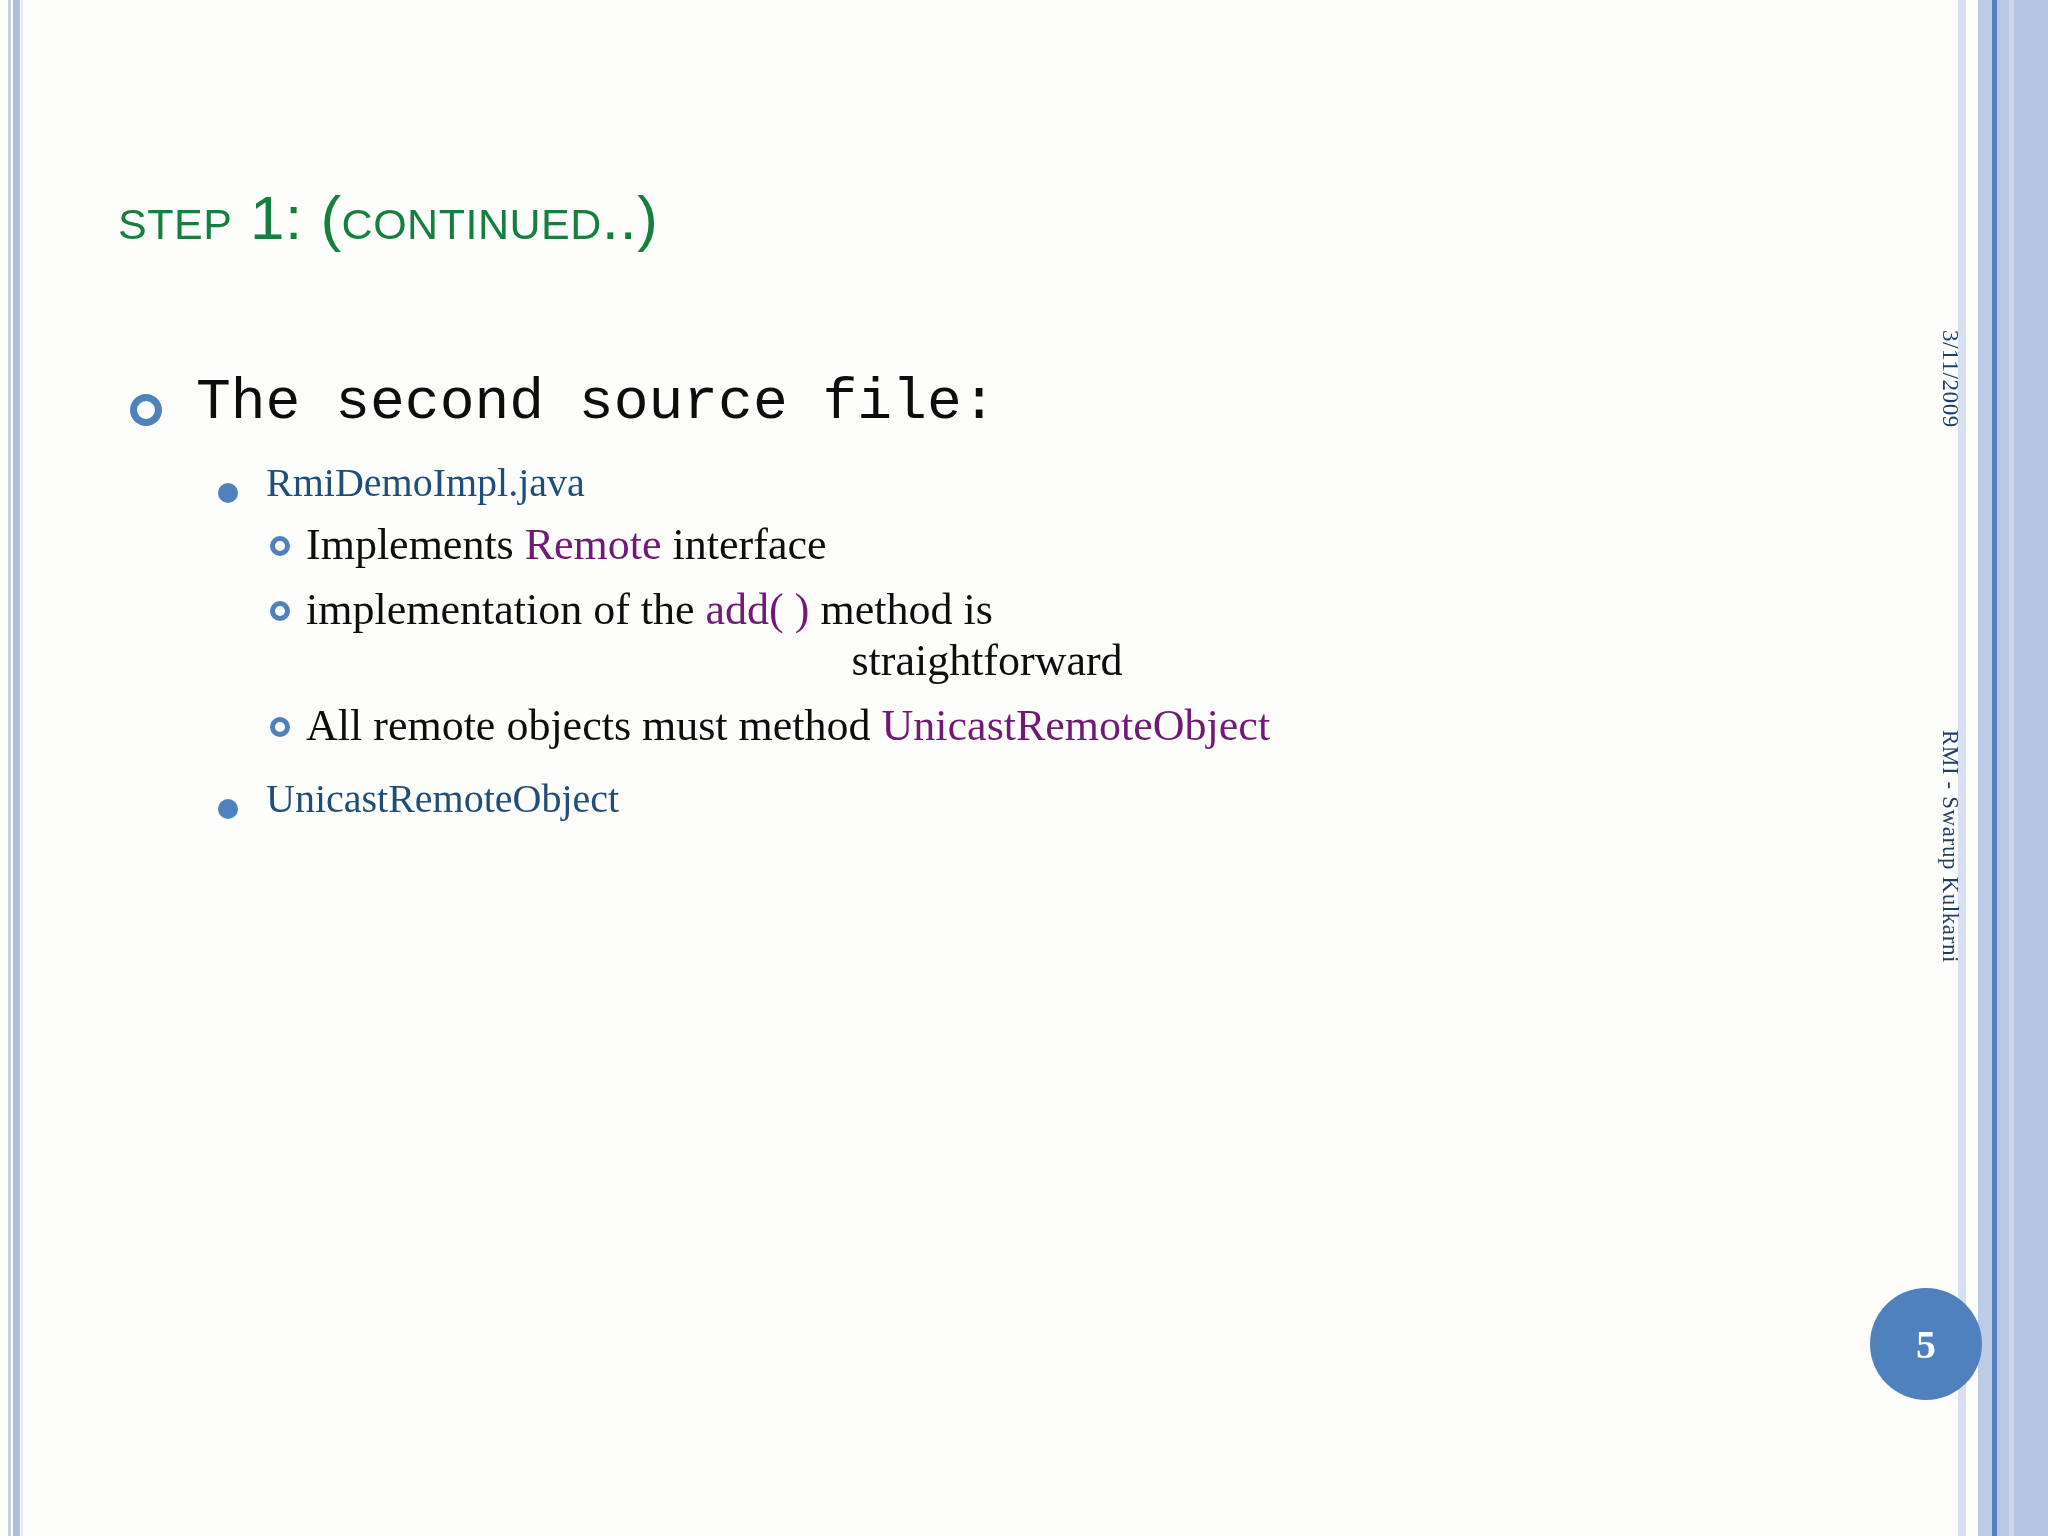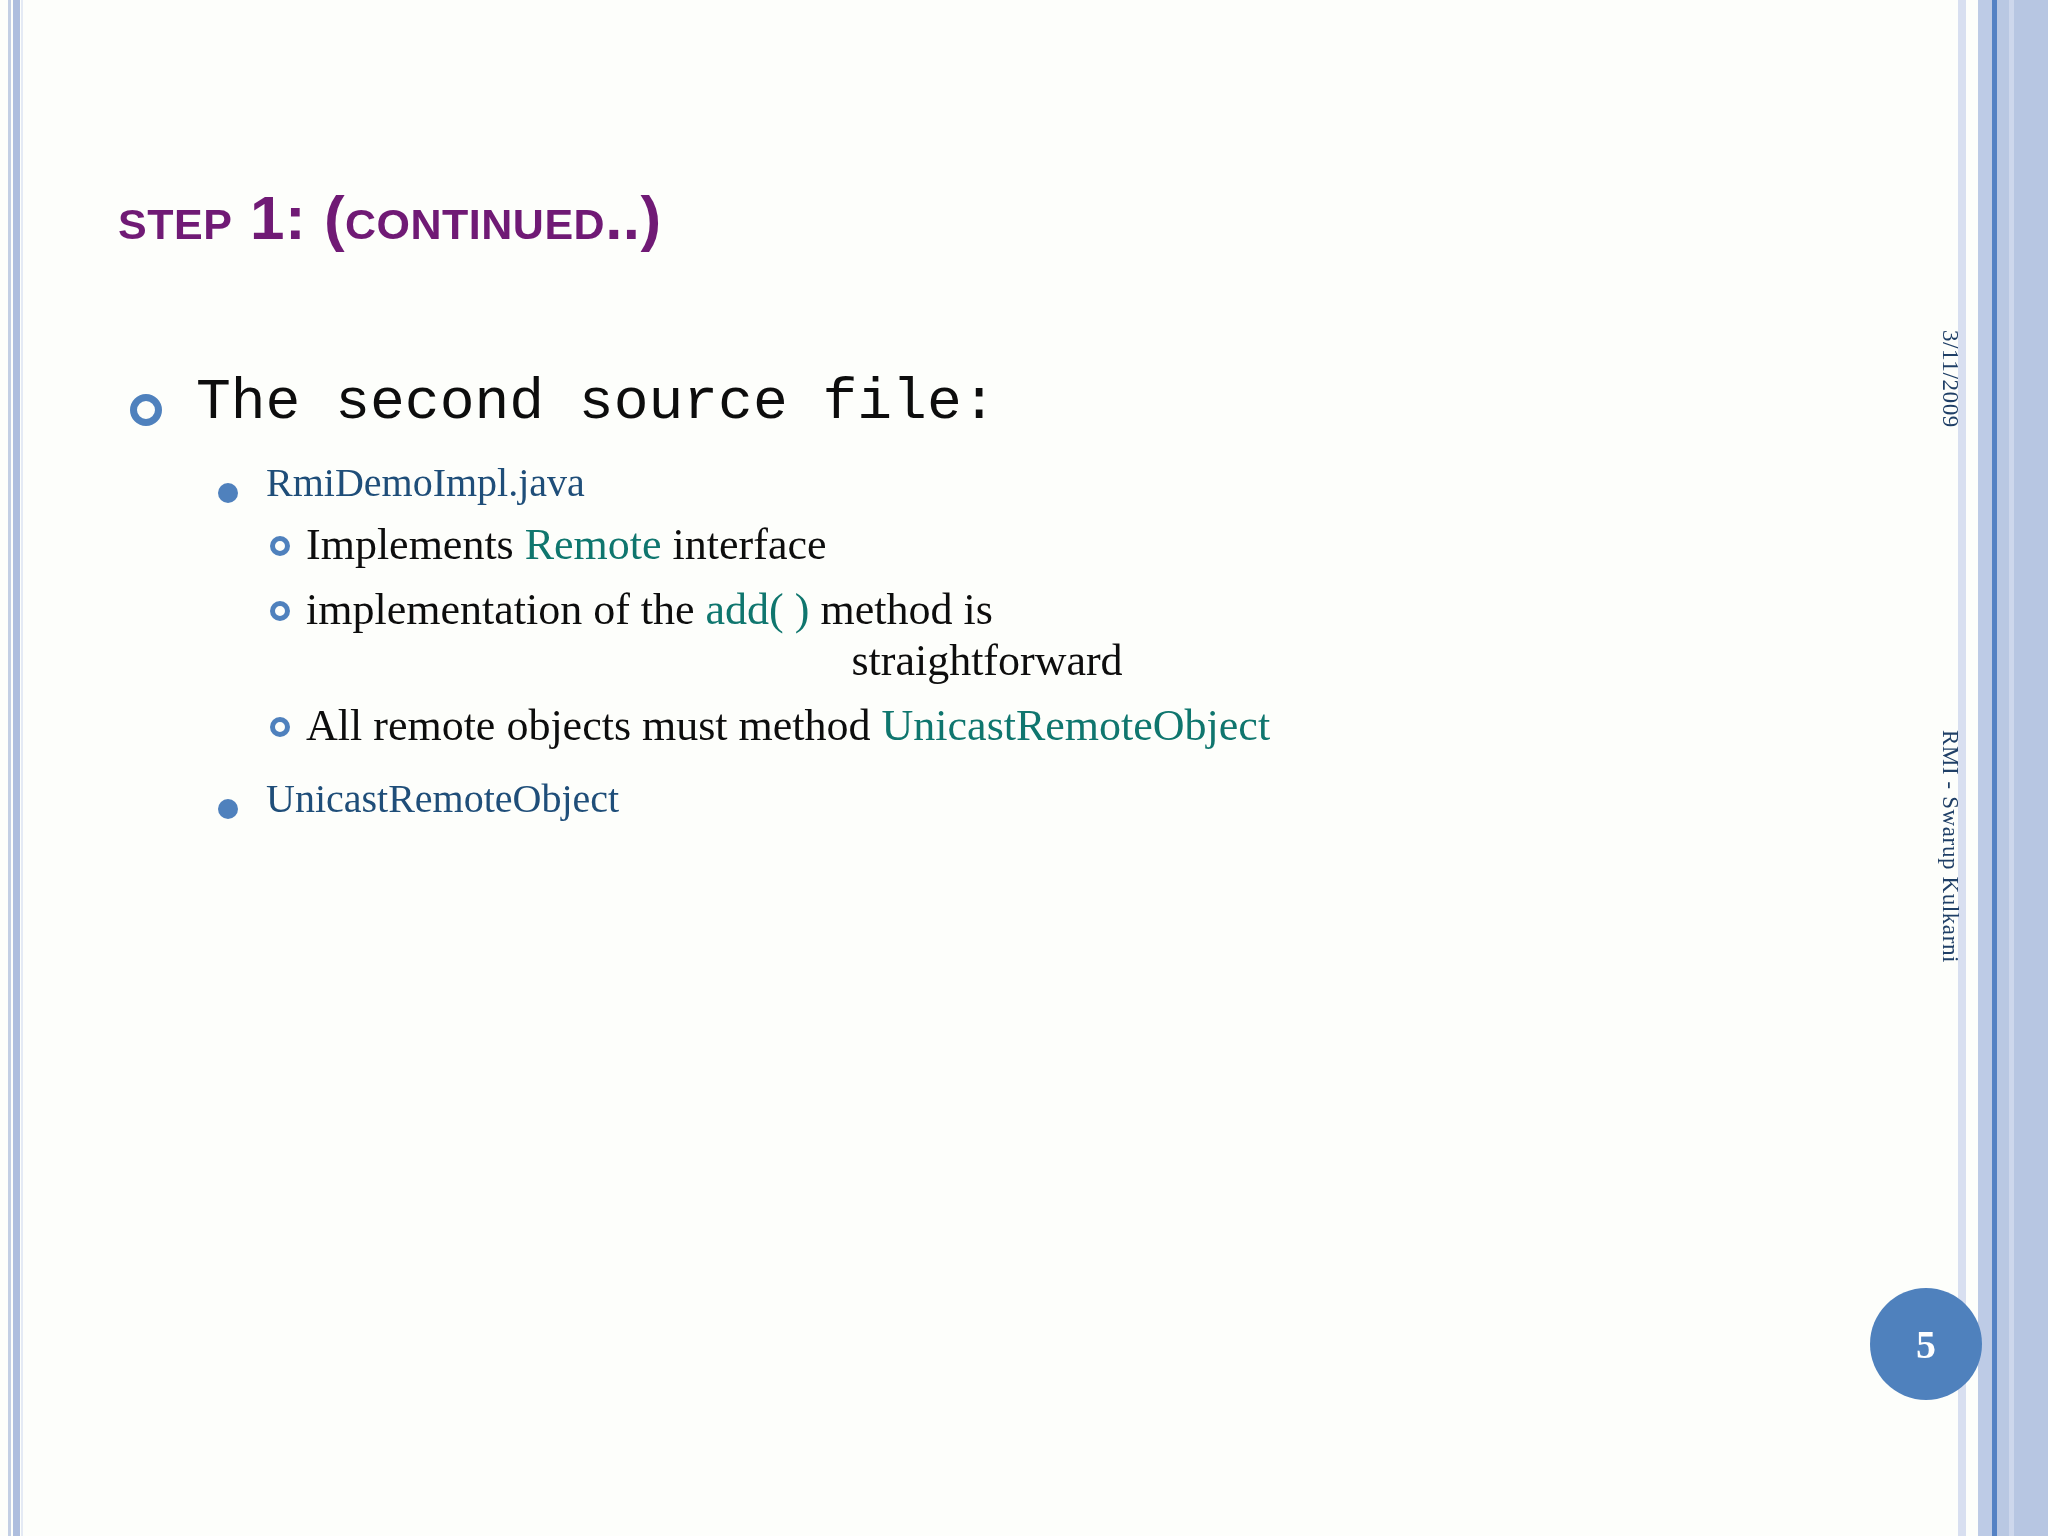--- a/index.html
+++ b/index.html
@@ -37,24 +37,24 @@
   .br-s4 { position:absolute; left:34px; top:0; bottom:0; width:5px;  background:#5582c4; }
   .br-s5 { position:absolute; left:39px; top:0; bottom:0; width:12px; background:#b9c8e3; }
   .br-s6 { position:absolute; left:51px; top:0; bottom:0; width:5px;  background:#cdd7ec; }
   .br-s7 { position:absolute; left:56px; top:0; bottom:0; right:0;    background:#b7c6e2; }
 
   
   #title {
     position: absolute;
     left: 118px;
     top: 182px;
-    color: #701a75;
+    color: #15803d;
     font-family: "Liberation Sans", "DejaVu Sans", sans-serif;
     font-size: 62px;
-    font-weight: 700;
+    font-weight: 400;
     letter-spacing: 0.5px;
     font-variant: small-caps;
     text-transform: lowercase;
     white-space: nowrap;
   }
   #title::first-letter { font-size: 1em; }
 
   
   #body {
     position: absolute;
@@ -119,21 +119,21 @@
     top: 17px;
     width: 10px;
     height: 10px;
     border: 5px solid #4f81bd;
     border-radius: 50%;
     box-sizing: content-box;
   }
   .lvl3.nojustify { text-align: left; }
   .lvl3 .last-line { display: block; text-align: center; }
 
-  .hl { color: #0f766e; }
+  .hl { color: #701a75; }
 
   
   .side-text {
     position: absolute;
     color: #1f3f66;
     font-family: "Liberation Serif", "DejaVu Serif", serif;
     font-size: 23px;
     letter-spacing: 0.6px;
     white-space: nowrap;
     transform-origin: left top;

